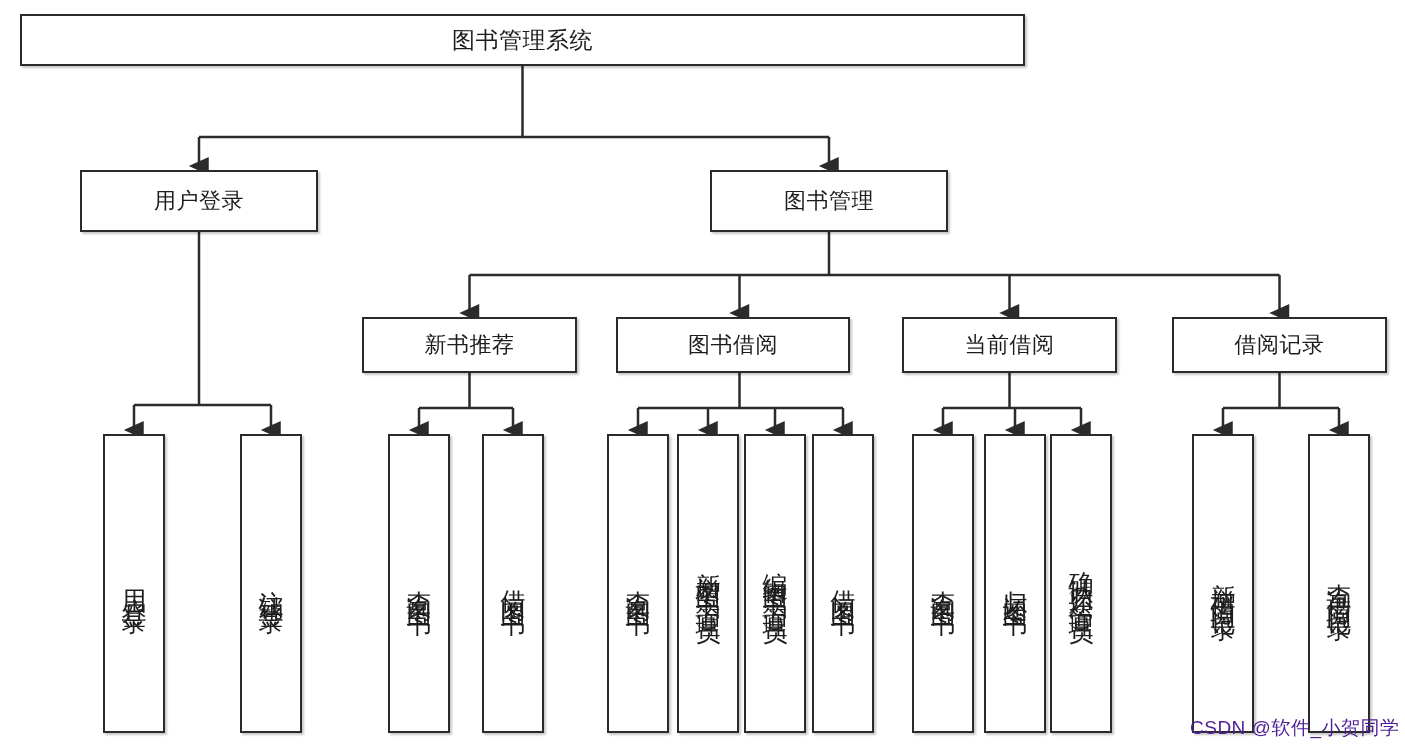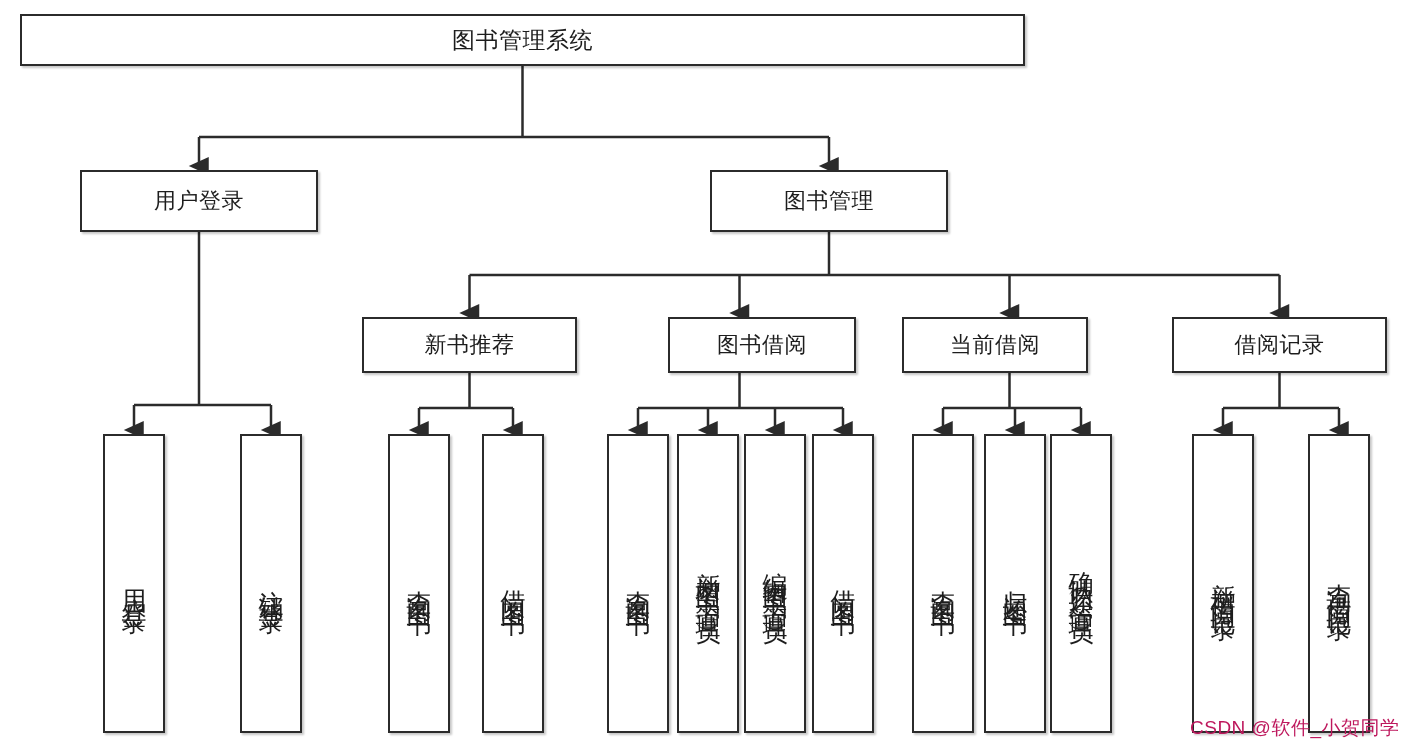--- a/index.html
+++ b/index.html
@@ -51,21 +51,21 @@
     font-size: 25px;
     writing-mode: vertical-rl;
     text-orientation: upright;
     letter-spacing: 7px;
     line-height: 1;
     white-space: normal;
     text-align: center;
   }
   .watermark {
     position: absolute;
-    color: #be185d;
+    color: #4c1d95;
     font-size: 19px;
     white-space: nowrap;
     letter-spacing: 0.5px;
   }
 </style>
 </head>
 <body>
 
 <div id="canvas">
 
@@ -118,24 +118,24 @@
       </div>
       <div class="node lvl2" style="left: 80px; top: 170px; width: 238px; height: 62px;">
         <span class="label">用户登录</span>
       </div>
       <div class="node lvl2" style="left: 710px; top: 170px; width: 238px; height: 62px;">
         <span class="label">图书管理</span>
       </div>
       <div class="node lvl3" style="left: 362px; top: 317px; width: 215px; height: 56px; text-align: center;">
         <span class="label">新书推荐</span>
       </div>
-      <div class="node lvl3" style="left: 668px; top: 317px; width: 188px; height: 56px;">
+      <div class="node lvl3" style="left: 616px; top: 317px; width: 234px; height: 56px;">
         <span class="label">图书借阅</span>
       </div>
-      <div class="node lvl3" style="left: 902px; top: 317px; width: 186px; height: 56px;">
+      <div class="node lvl3" style="left: 902px; top: 317px; width: 215px; height: 56px;">
         <span class="label">当前借阅</span>
       </div>
       <div class="node lvl3" style="left: 1172px; top: 317px; width: 215px; height: 56px; justify-content: center;">
         <span class="label">借阅记录</span>
       </div>
       <div class="node leaf" style="left: 103px; top: 434px; width: 62px; height: 299px;">
         <span class="label">用户登录</span>
       </div>
       <div class="node leaf" style="left: 240px; top: 434px; width: 62px; height: 299px;">
         <span class="label">注销登录</span>

